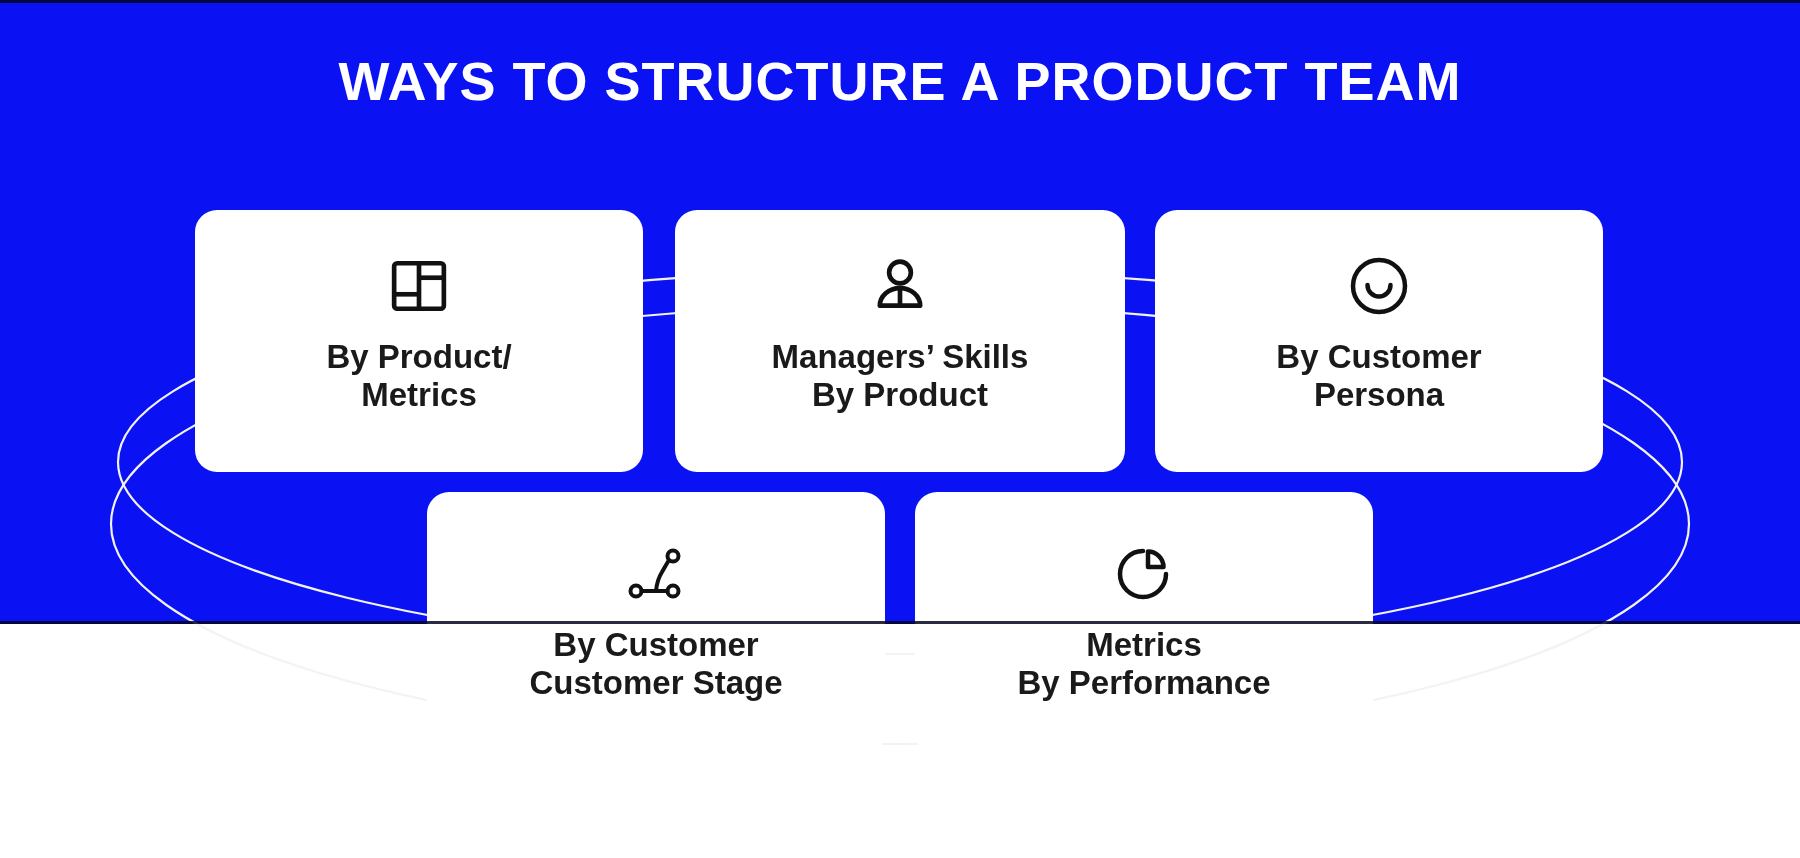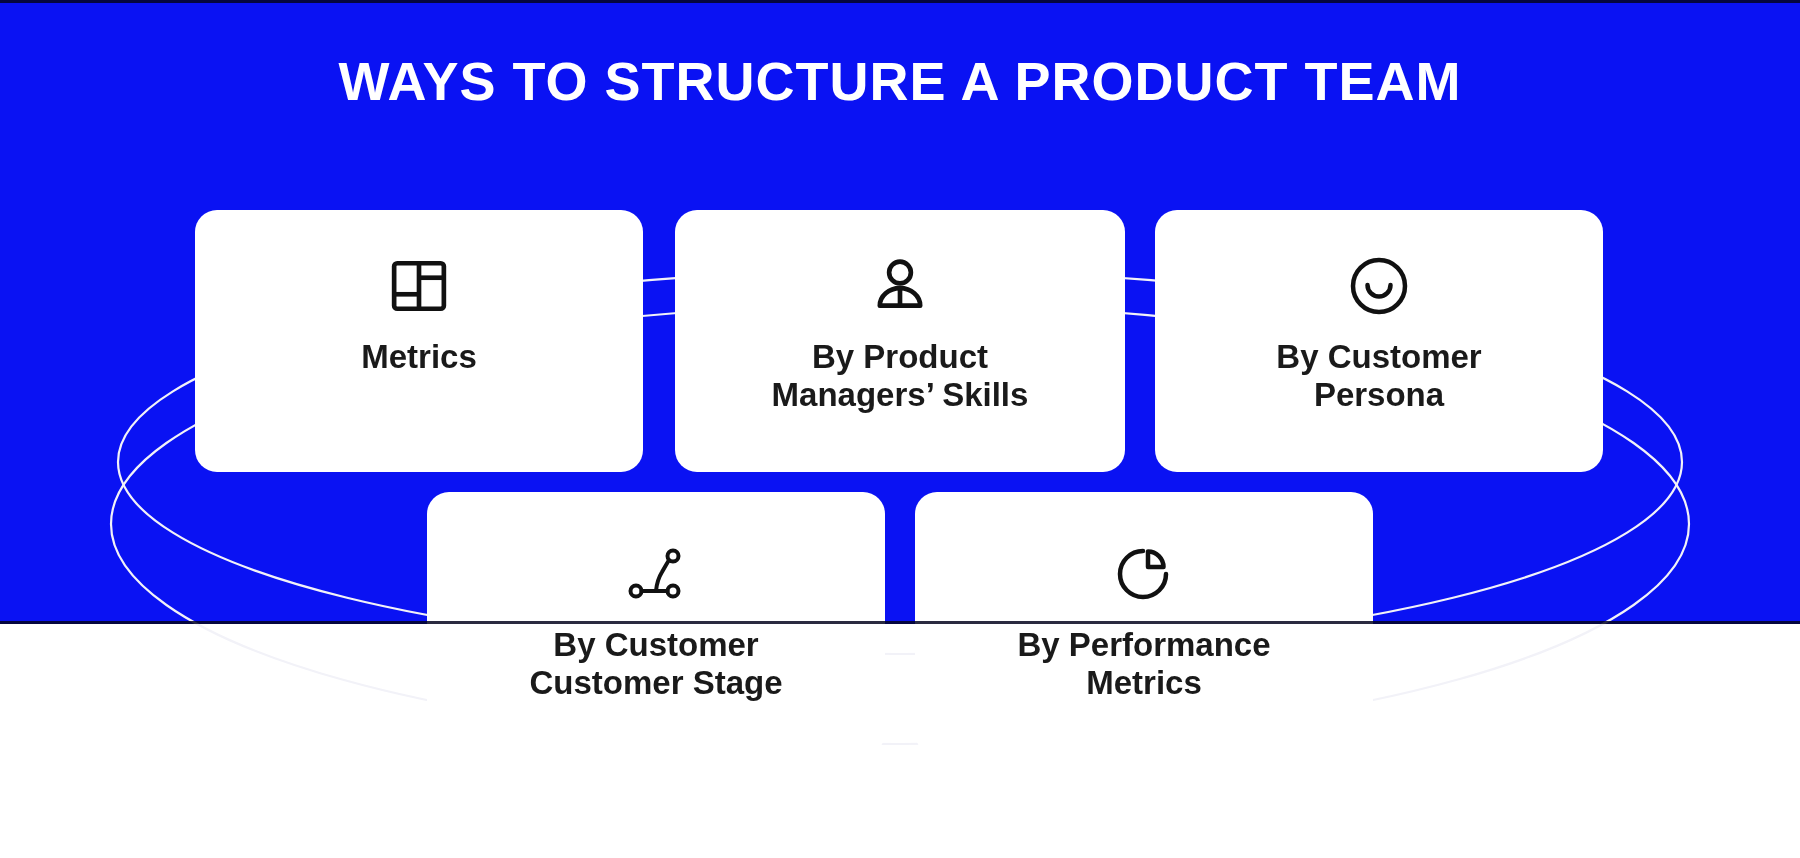--- a/index.html
+++ b/index.html
@@ -78,35 +78,36 @@
   <div class="card c1">
     <span class="icon">
       <svg width="58" height="58" viewBox="0 0 56 56" stroke-width="4.5" stroke-linejoin="round">
         <rect x="4" y="6" width="48" height="44" rx="3"></rect>
         <line x1="28" y1="6" x2="28" y2="50"></line>
         <line x1="4" y1="36" x2="28" y2="36"></line>
         <line x1="28" y1="20" x2="52" y2="20"></line>
       </svg>
     </span>
     <div class="label">
+      <span>By Product/</span>
       <span>Metrics</span>
     </div>
   </div>
 
   <div class="card c2">
     <span class="icon">
       <svg width="58" height="58" viewBox="0 0 56 56" stroke-width="4.5" stroke-linejoin="round">
         <circle cx="28" cy="15" r="10.5"></circle>
         <path d="M8.5,47 a19.5,17 0 0 1 39,0 z"></path>
         <line x1="28" y1="31" x2="28" y2="47"></line>
       </svg>
     </span>
     <div class="label">
+      <span>Managers’ Skills</span>
       <span>By Product</span>
-      <span>Managers’ Skills</span>
     </div>
   </div>
 
   <div class="card c3">
     <span class="icon">
       <svg width="60" height="60" viewBox="0 0 60 60" stroke-width="4.5" stroke-linecap="round">
         <circle cx="30" cy="30" r="26"></circle>
         <path d="M18.5,29 a11.5,11.5 0 0 0 23,0"></path>
       </svg>
     </span>
@@ -133,18 +134,18 @@
   </div>
 
   <div class="card c5">
     <span class="icon">
       <svg width="60" height="60" viewBox="0 0 60 60" stroke-width="4.5" stroke-linecap="round" stroke-linejoin="round">
         <path d="M29,7 A23,23 0 1 0 52,30"></path>
         <path d="M34,23 L34,7.5 A15.5,15.5 0 0 1 49.5,23 Z"></path>
       </svg>
     </span>
     <div class="label">
+      <span>Metrics</span>
       <span>By Performance</span>
-      <span>Metrics</span>
     </div>
   </div>
 
 </div>
 
 </body></html>

